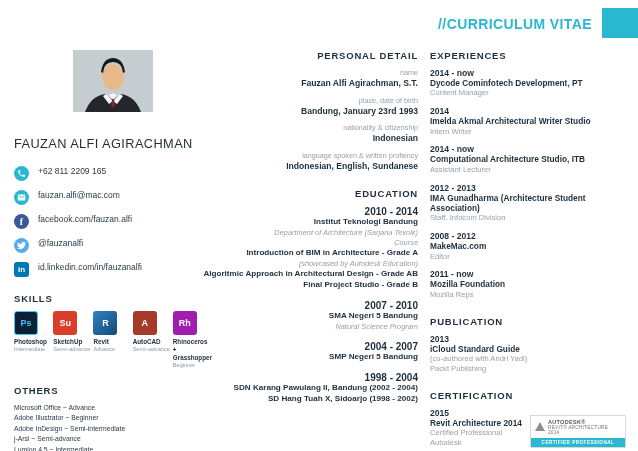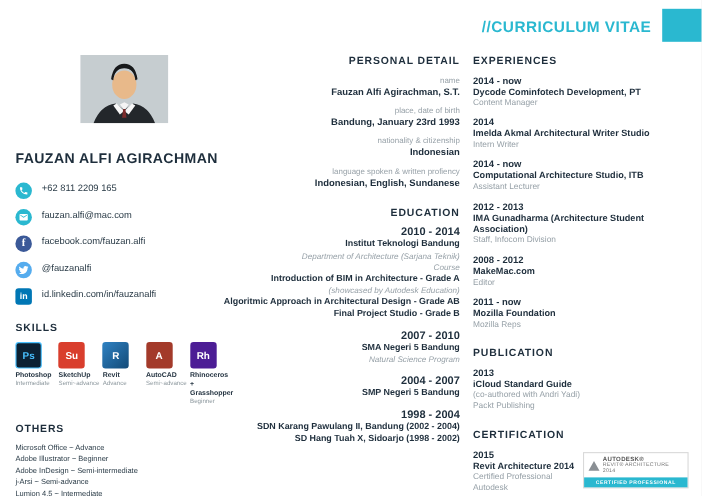--- a/index.html
+++ b/index.html
@@ -5,41 +5,41 @@
   html,body{margin:0;padding:0;background:#e9e9e9;}
   .page{position:relative;width:638px;height:451px;background:#ffffff;overflow:hidden;
         font-family:"Liberation Sans",sans-serif;color:#1e2e3c;}
   
   .hdr-title{position:absolute;top:16px;right:46px;font-size:14px;font-weight:700;
              letter-spacing:.4px;color:#2ab8d0;}
   .hdr-block{position:absolute;top:8px;right:0;width:36px;height:30px;background:#2ab8d0;}
   
   .col-left{position:absolute;left:14px;top:50px;width:198px;}
   .photo{width:80px;height:62px;margin:0 auto;display:block;}
-  .name{margin-top:24px;font-size:12.8px;font-weight:700;letter-spacing:.4px;color:#1e2e3c;}
+  .name{margin-top:24px;font-size:12.8px;font-weight:400;letter-spacing:.4px;color:#1e2e3c;}
   .contacts{margin-top:15px;display:flex;flex-direction:column;gap:9px;}
   .contact{display:flex;align-items:flex-start;gap:9px;font-size:8.5px;color:#2a3b47;}
   .cicon{width:15px;height:15px;border-radius:50%;flex:0 0 15px;display:flex;
          align-items:center;justify-content:center;color:#fff;font-weight:700;}
   .cicon svg{width:9px;height:9px;fill:#fff;}
   .ci-phone{background:#2ab8d0;}
   .ci-mail{background:#2ab8d0;}
   .ci-fb{background:#3b5998;font-size:10px;font-family:"Liberation Serif",serif;}
   .ci-tw{background:#55acee;}
   .ci-in{background:#0077b5;border-radius:3px;font-size:8px;}
   .sec-h{font-size:9.5px;font-weight:700;letter-spacing:.8px;color:#1e2e3c;margin:16px 0 7px;}
   .skills-row{display:flex;gap:3px;}
   .skill{width:40px;}
   .skill-icon{width:24px;height:24px;border-radius:3px;display:flex;align-items:center;
               justify-content:center;font-weight:700;font-size:9px;color:#fff;margin-bottom:3px;}
   .si-ps{background:#0c2133;color:#49c1ff;border:1px solid #49c1ff;box-sizing:border-box;}
   .si-su{background:#d93e2d;}
   .si-rv{background:linear-gradient(135deg,#2f82c3,#134a77);}
   .si-ac{background:#a33a2a;}
-  .si-rh{background:#4c1d95;}
+  .si-rh{background:#a21caf;}
   .skill-name{font-size:6.3px;font-weight:700;color:#1e2e3c;line-height:1.25;}
   .skill-level{font-size:5.6px;color:#8d989e;line-height:1.3;}
   .others div{font-size:6.8px;color:#2a3b47;line-height:1.55;}
   
   .col-mid{position:absolute;left:186px;top:50px;width:232px;text-align:right;}
   .col-mid .sec-h:first-child{margin-top:0;}
   .pd-pair{margin-bottom:6px;}
   .pd-label{font-size:7.2px;color:#97a1a8;margin-bottom:1px;}
   .pd-value{font-size:8.6px;font-weight:700;color:#1e2e3c;line-height:1.35;}
   .edu-entry{margin-bottom:9px;}
@@ -48,21 +48,21 @@
   .edu-line.b{font-size:8.1px;font-weight:700;color:#1e2e3c;}
   .edu-line.m{font-size:7.4px;color:#97a1a8;font-style:italic;}
   .edu-line.mi{font-size:7.4px;color:#97a1a8;font-style:italic;}
   
   .col-right{position:absolute;left:430px;top:50px;width:196px;}
   .col-right .sec-h:first-child{margin-top:0;}
   .exp-entry{margin-bottom:8px;}
   .exp-period{font-size:8.6px;font-weight:700;}
   .exp-title{font-size:8.3px;font-weight:700;line-height:1.25;}
   .exp-role{font-size:7.6px;color:#97a1a8;line-height:1.3;}
-  .cert-row{display:flex;justify-content:space-between;align-items:center;}
+  .cert-row{display:flex;justify-content:space-between;align-items:flex-end;}
   .badge{width:94px;border:1px solid #d9d9d9;background:#fff;flex:0 0 94px;}
   .badge-top{display:flex;align-items:center;gap:3px;padding:3px 4px;}
   .badge-logo{width:0;height:0;border-left:5px solid transparent;border-right:5px solid transparent;
               border-bottom:9px solid #8a8f94;}
   .badge-brand{font-size:5.5px;font-weight:700;color:#555;letter-spacing:.3px;}
   .badge-product{font-size:4.8px;color:#777;letter-spacing:.2px;}
   .badge-band{background:#2ab8d0;color:#fff;font-size:4.6px;text-align:center;
               padding:2px 0;letter-spacing:.5px;font-weight:700;}
 </style>
 </head>

